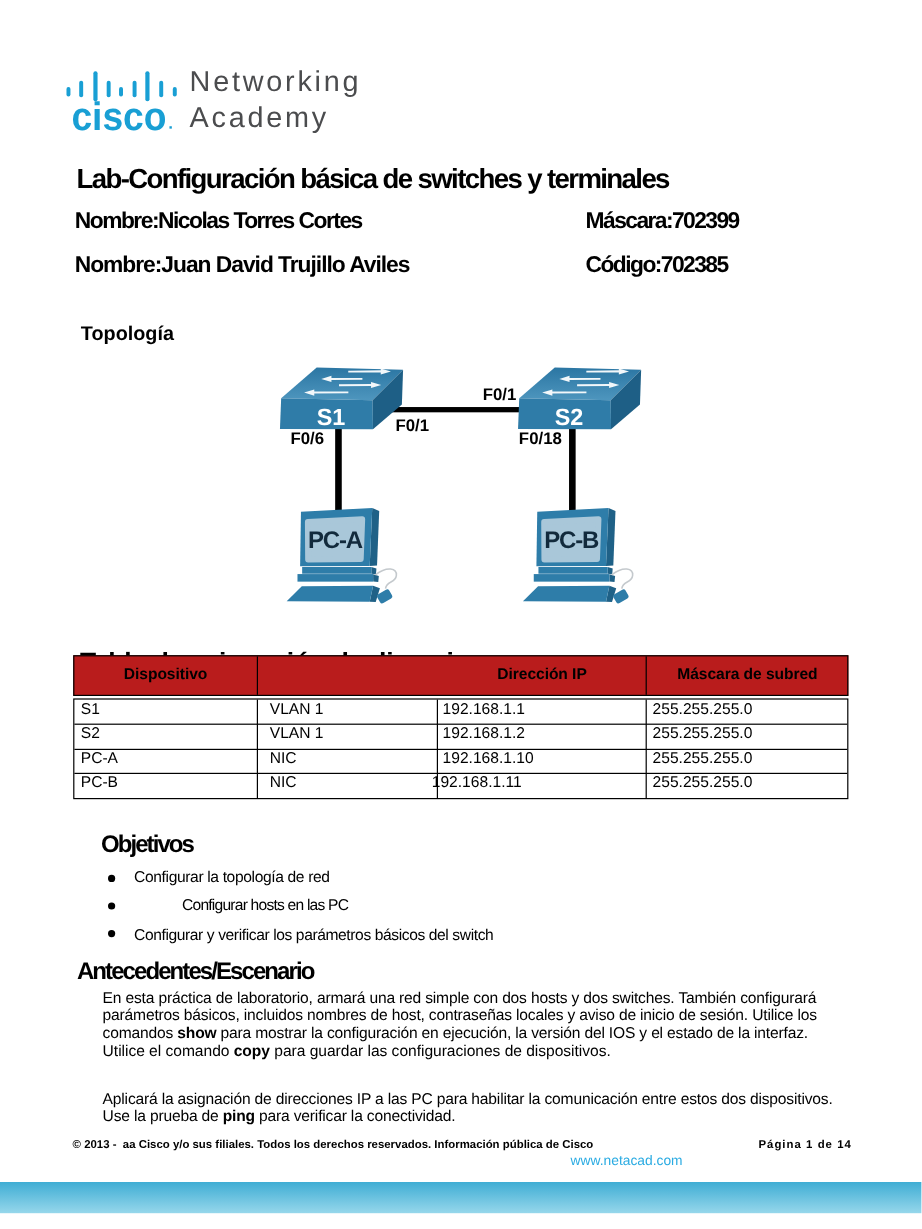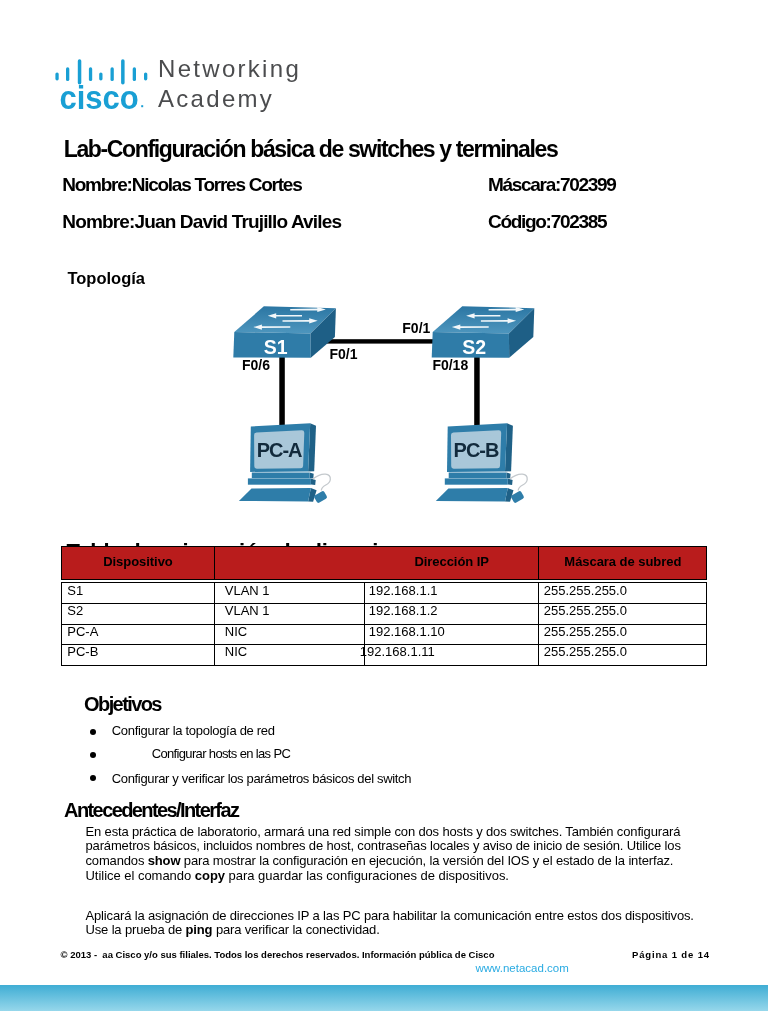--- a/index.html
+++ b/index.html
@@ -136,21 +136,21 @@
 </div>
 
 <div class="abs b" style="left:65.1px;top:692.5px;font-size:20px;letter-spacing:-1.6px;margin-left:19px;">Objetivos</div>
 <div class="abs" style="left:89.9px;top:729px;width:6.2px;height:6.2px;border-radius:50%;background:#000;"></div>
 <div class="abs" style="left:111.7px;top:722.9px;font-size:13px;letter-spacing:-0.3px;">Configurar la topología de red</div>
 <div class="abs" style="left:89.9px;top:752.1px;width:6.2px;height:6.2px;border-radius:50%;background:#000;"></div>
 <div class="abs" style="left:111.7px;top:746px;font-size:13px;letter-spacing:-0.65px;margin-left:40px;">Configurar hosts en las PC</div>
 <div class="abs" style="left:89.9px;top:775.2px;width:6.2px;height:6.2px;border-radius:50%;background:#000;"></div>
 <div class="abs" style="left:111.7px;top:771px;font-size:13px;letter-spacing:-0.33px;">Configurar y verificar los parámetros básicos del switch</div>
 
-<div class="abs b" style="left:64.1px;top:798.9px;font-size:20px;letter-spacing:-1.6px;">Antecedentes/Interfaz</div>
+<div class="abs b" style="left:64.1px;top:798.9px;font-size:20px;letter-spacing:-1.6px;">Antecedentes/Escenario</div>
 <div class="abs" style="left:85.5px;top:824.5px;font-size:13px;letter-spacing:-0.15px;line-height:14.76px;white-space:nowrap;">En esta práctica de laboratorio, armará una red simple con dos hosts y dos switches. También configurará<br>parámetros básicos, incluidos nombres de host, contraseñas locales y aviso de inicio de sesión. Utilice los<br>comandos <b>show</b> para mostrar la configuración en ejecución, la versión del IOS y el estado de la interfaz.<br><span style="letter-spacing:-0.03px">Utilice el comando <b>copy</b> para guardar las configuraciones de dispositivos.</span></div>
 <div class="abs" style="left:85.5px;top:891.7px;font-size:13px;letter-spacing:-0.15px;line-height:14.76px;white-space:nowrap;margin-top:17px;">Aplicará la asignación de direcciones IP a las PC para habilitar la comunicación entre estos dos dispositivos.<br>Use la prueba de <b>ping</b> para verificar la conectividad.</div>
 
 <div class="abs b" style="left:60.5px;top:948.5px;font-size:9.5px;">© 2013 -&nbsp; aa Cisco y/o sus filiales. Todos los derechos reservados. Información pública de Cisco</div>
 <div class="abs b" style="left:632px;top:948.9px;font-size:9.5px;letter-spacing:0.85px;text-align:right;">Página 1 de 14</div>
 <div class="abs" style="left:475.5px;top:961.7px;font-size:11.5px;color:#2aabe2;">www.netacad.com</div>
 
 <div class="abs" style="left:0;top:985px;width:768px;height:26px;background:linear-gradient(#3fadd4,#96d7eb);"></div>
 
 </body></html>

